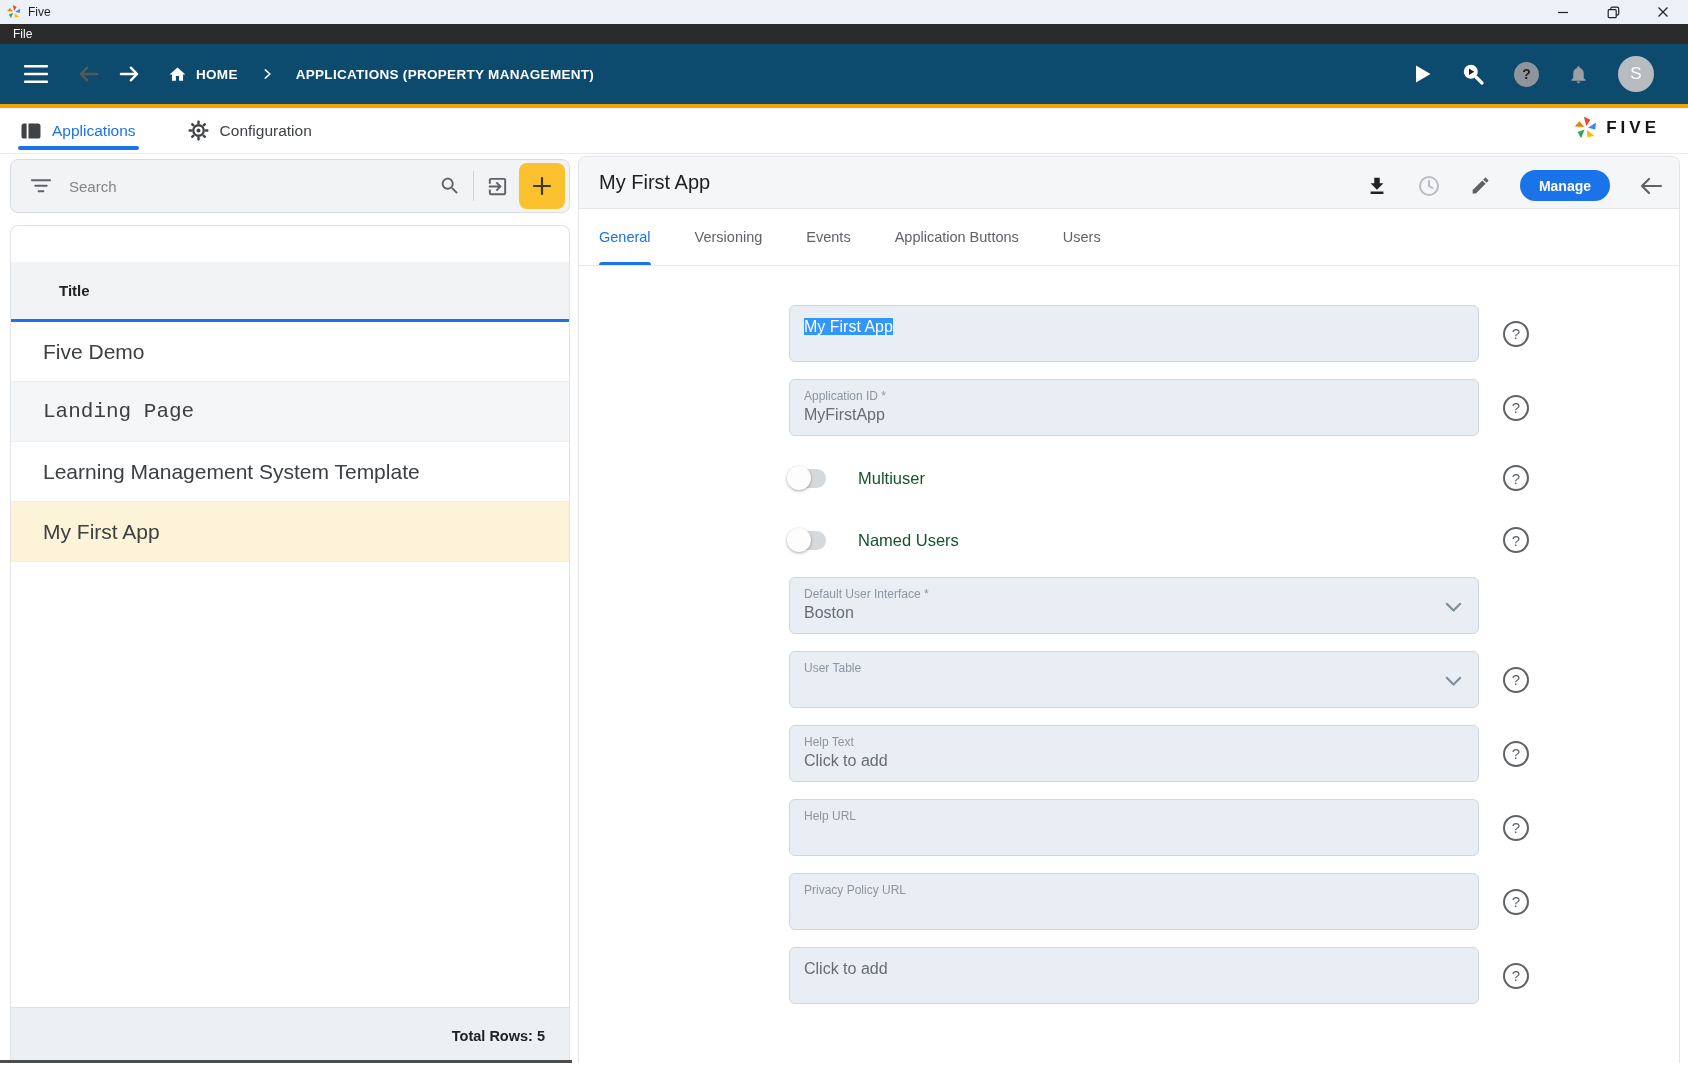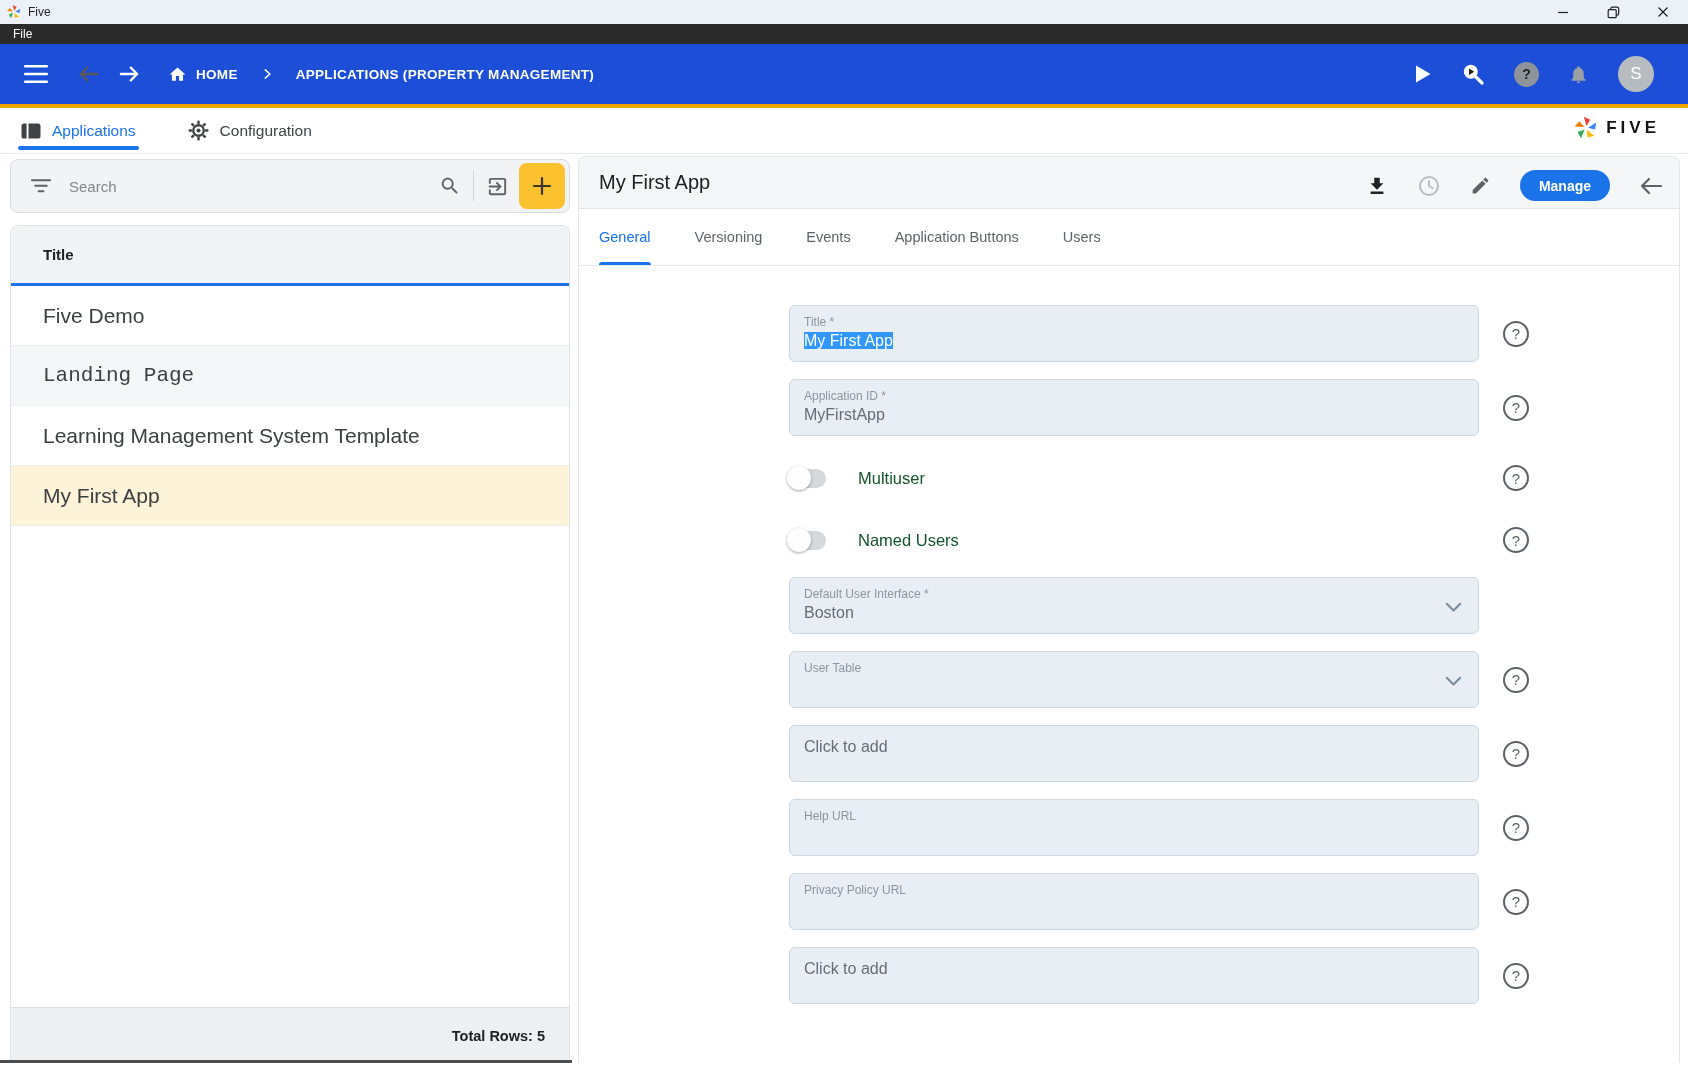--- a/index.html
+++ b/index.html
@@ -18,21 +18,21 @@
   }
   
   .titlebar{height:24px;background:#ecf1f7;display:flex;align-items:center;padding-left:6px;}
   .titlebar .app-name{font-size:12px;color:#1f2327;margin-left:6px;}
   .win-controls{margin-left:auto;display:flex;height:100%;}
   .win-btn{width:50px;display:flex;align-items:center;justify-content:center;cursor:default;color:#202124;}
   
   .menubar{height:20px;background:#2a2a2a;display:flex;align-items:center;padding-left:9px;}
   .menu-item{color:#fff;font-size:12px;padding:0 4px;}
   
-  .navbar{height:64px;background:#1d4ed8;border-bottom:4px solid var(--accent-amber);display:flex;align-items:center;color:#fff;}
+  .navbar{height:64px;background:#0c4a6e;border-bottom:4px solid var(--accent-amber);display:flex;align-items:center;color:#fff;}
   .nav-ico{display:flex;align-items:center;justify-content:center;}
   .hamburger{margin-left:24px;}
   .nav-back{margin-left:30px;}
   .nav-fwd{margin-left:18px;}
   .home-group{margin-left:28px;display:flex;align-items:center;gap:9px;}
   .nav-label{font-size:13.5px;font-weight:700;letter-spacing:.3px;color:#fff;}
   .crumb-sep{margin-left:22px;}
   .breadcrumb{margin-left:22px;}
   .nav-right{margin-left:auto;display:flex;align-items:center;gap:29px;margin-right:34px;}
   .avatar{width:36px;height:36px;border-radius:50%;background:#b7bcc1;display:flex;align-items:center;justify-content:center;color:#fff;font-size:17px;}
@@ -48,21 +48,21 @@
   .content{display:flex;height:909px;}
   .left-panel{width:560px;margin-left:10px;display:flex;flex-direction:column;position:relative;}
   .left-panel::after{content:"";position:absolute;left:-10px;width:572px;bottom:0;height:3px;background:#4d4d4d;}
   .search-card{margin-top:5px;height:54px;border:1px solid #d9dce0;border-radius:8px;background:#f1f3f4;display:flex;align-items:center;}
   .search-card .filter{margin-left:20px;}
   .search-input{flex:1;border:none;outline:none;background:transparent;font-size:15px;color:#3c4043;margin-left:18px;font-family:inherit;}
   .search-input::placeholder{color:#80868b;}
   .search-card .vdiv{width:1px;height:30px;background:#d0d4d8;margin:0 12px;}
   .plus-btn{width:46px;height:46px;border-radius:8px;background:var(--plus-button);border:none;margin:0 4px 0 10px;display:flex;align-items:center;justify-content:center;cursor:pointer;}
   .table-card{margin-top:12px;flex:1;border:1px solid #e0e3e7;border-bottom:none;border-radius:8px 8px 0 0;background:#fff;display:flex;flex-direction:column;overflow:hidden;}
-  .table-header{height:60px;flex:0 0 auto;background:#f1f3f4;display:flex;align-items:center;padding-left:32px;font-weight:700;font-size:15px;color:#202124;border-bottom:3px solid var(--accent-blue);}
+  .table-header{height:60px;flex:0 0 auto;background:#f1f3f4;display:flex;align-items:center;padding-left:48px;font-weight:700;font-size:15px;color:#202124;border-bottom:3px solid var(--accent-blue);margin-top:36px;}
   .row{height:60px;flex:0 0 auto;display:flex;align-items:center;padding-left:32px;font-size:21px;color:#3c4043;border-bottom:1px solid #eceef0;background:#fff;cursor:pointer;}
   .row.alt{background:#f5f6f8;font-family:Liberation Mono, monospace;}
   .row.selected{background:var(--selected-row-bg);}
   .spacer{flex:1;}
   .table-footer{height:56px;flex:0 0 auto;background:#edf0f2;border-top:1px solid #dfe3e6;display:flex;align-items:center;justify-content:flex-end;padding-right:24px;font-weight:700;font-size:14.5px;color:#202124;}
   
   .right-panel{flex:1;margin:2px 8px 0 8px;border:1px solid #e1e4e8;border-bottom:none;border-radius:8px 8px 0 0;display:flex;flex-direction:column;overflow:hidden;background:#fff;}
   .detail-header{height:52px;flex:0 0 auto;background:#f5f6f7;border-bottom:1px solid #e4e7ea;display:flex;align-items:center;padding:0 16px;}
   .detail-title{font-size:20px;color:#202124;margin-left:4px;}
   .header-actions{margin-left:auto;display:flex;align-items:center;gap:29px;margin-top:6px;}
@@ -317,21 +317,20 @@
     <div class="detail-tabs">
         <div class="dtab active">General</div>
         <div class="dtab">Versioning</div>
         <div class="dtab">Events</div>
         <div class="dtab">Application Buttons</div>
         <div class="dtab">Users</div>
       </div>
     <div class="form">
         <div class="form-row">
           <div class="fieldbox">
-            <div class="f-label">Title *</div>
             <div class="f-value"><span class="sel">My First App</span></div>
           </div>
           <div class="help-btn">?</div>
         </div>
         <div class="form-row">
           <div class="fieldbox">
             <div class="f-label">Application ID *</div>
             <div class="f-value">MyFirstApp</div>
           </div>
           <div class="help-btn">?</div>
@@ -368,20 +367,21 @@
             <div class="f-label">User Table</div>
             <div class="f-value">&nbsp;</div>
             <svg class="chev" width="17" height="11" viewBox="0 0 17 11">
               <path d="M1.8 1.8 L8.5 8.6 L15.2 1.8" fill="none" stroke="#7d8e9c" stroke-width="2.2" stroke-linecap="round" stroke-linejoin="round"></path>
             </svg>
           </div>
           <div class="help-btn">?</div>
         </div>
         <div class="form-row">
           <div class="fieldbox">
+            <div class="f-label">Help Text</div>
             <div class="f-value">Click to add</div>
           </div>
           <div class="help-btn">?</div>
         </div>
         <div class="form-row">
           <div class="fieldbox">
             <div class="f-label">Help URL</div>
             <div class="f-value">&nbsp;</div>
           </div>
           <div class="help-btn">?</div>

